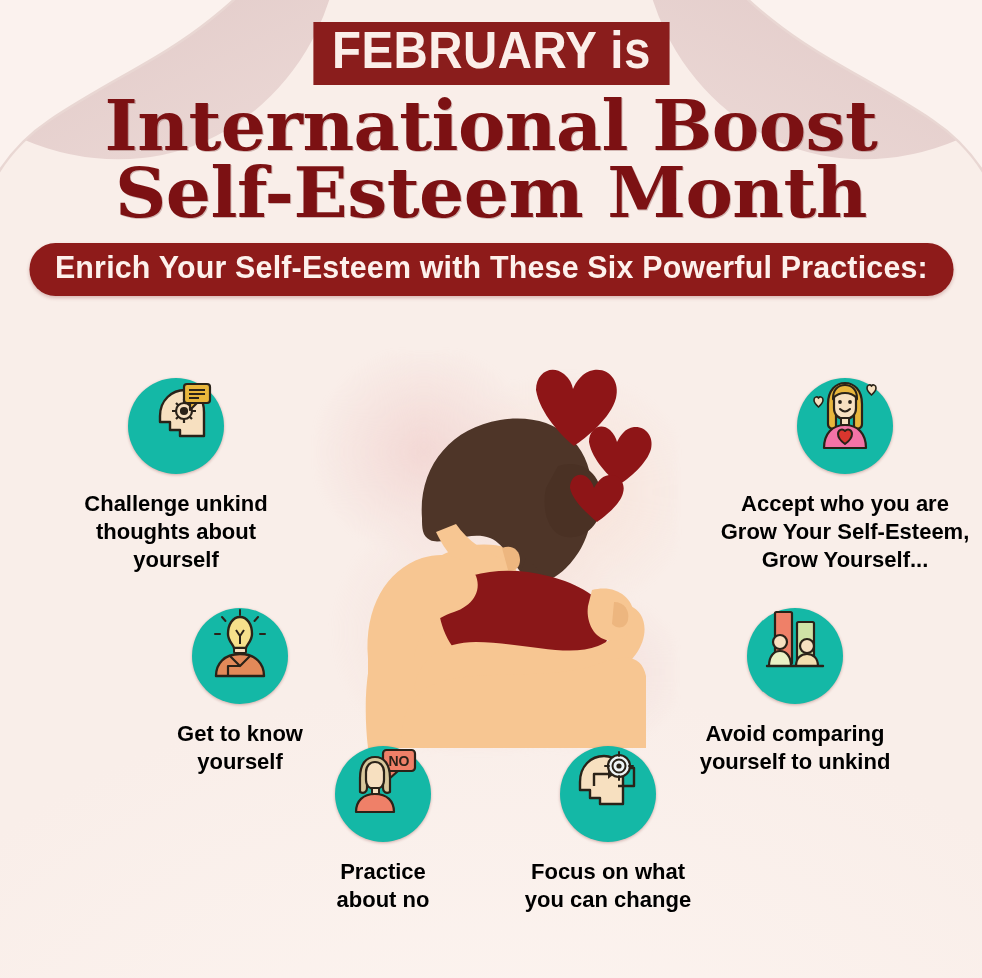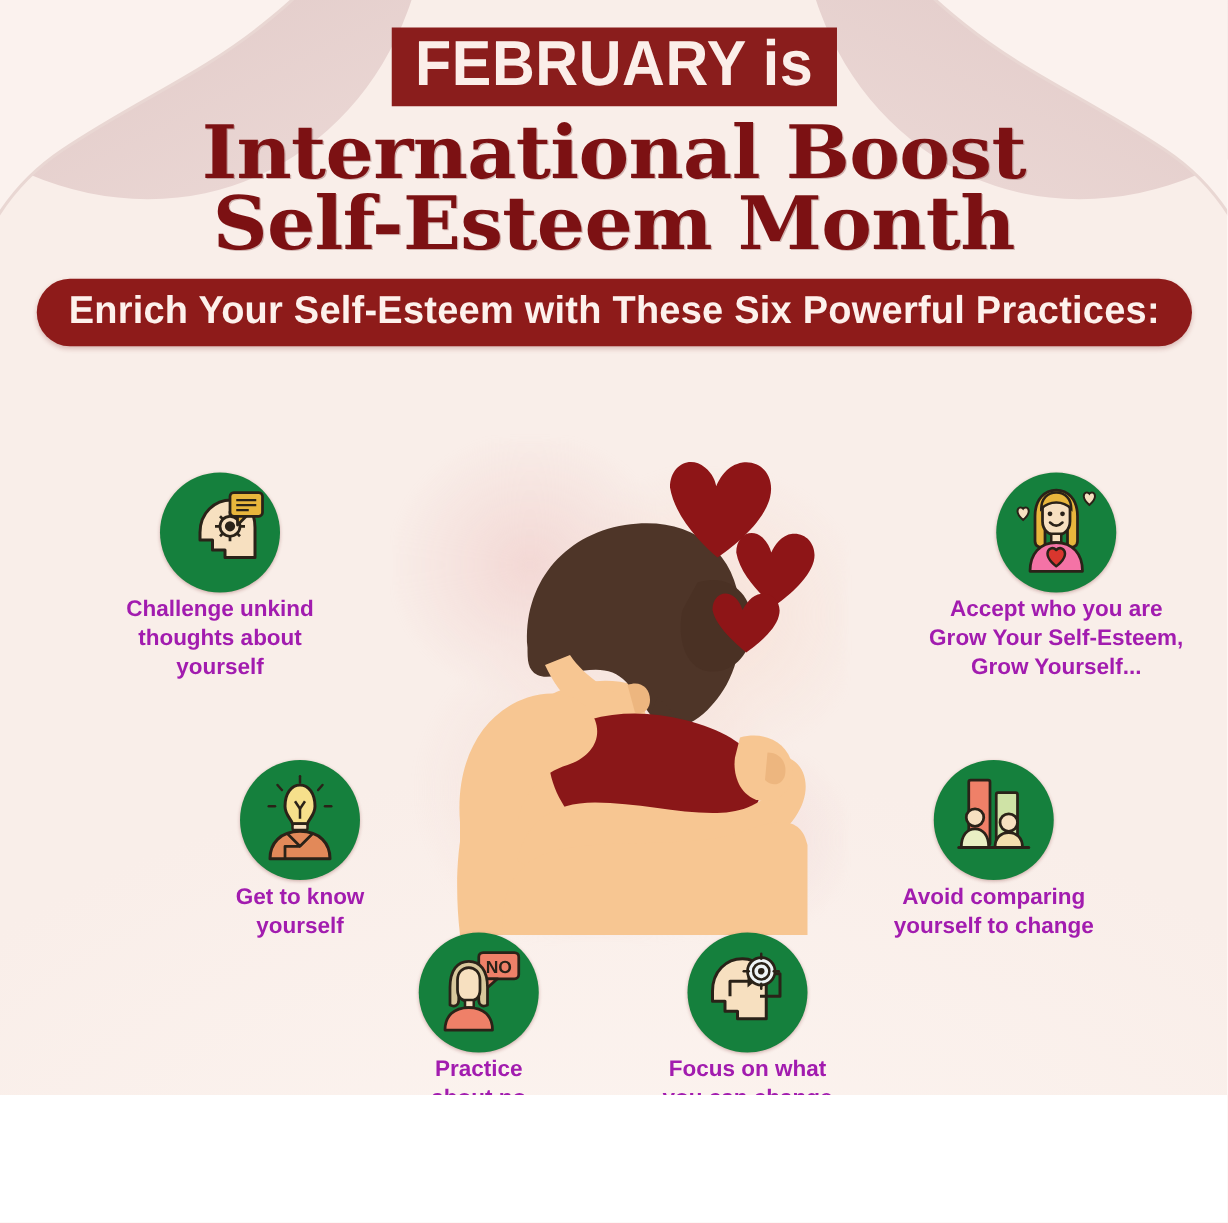--- a/index.html
+++ b/index.html
@@ -4,21 +4,21 @@
 <title>International Boost Self-Esteem Month Infographic</title>
 <style>
   html, body {
     margin: 0;
     padding: 0;
     background: #ffffff;
   }
   #poster {
     position: relative;
     width: 982px;
-    height: 876px;
+    height: 978px;
     overflow: hidden;
     background: #fbf2ee;
     font-family: "Liberation Sans", sans-serif;
   }
 
   
   .bg-base {
     position: absolute;
     inset: 0;
     background:
@@ -81,21 +81,21 @@
     font-size: 51px;
     line-height: 1.02;
     letter-spacing: .5px;
     transform: scaleX(.93);
   }
   .main-title {
     margin: 8px 0 0 0;
     color: #7c1113;
     font-family: "DejaVu Serif", "Liberation Serif", serif;
     font-weight: 700;
-    font-size: 59px;
+    font-size: 69px;
     line-height: .97;
     letter-spacing: -0.5px;
     text-shadow: 1px 1px 0 rgba(90,10,12,.25);
   }
   .main-title .line { display: block; transform: scaleX(1.03); }
 
   .practices-pill {
     display: inline-block;
     margin-top: 16px;
     padding: 9px 26px 12px 26px;
@@ -114,43 +114,43 @@
   
   .practice {
     position: absolute;
     text-align: center;
   }
   .practice .circle {
     width: 96px;
     height: 96px;
     margin: 0 auto;
     border-radius: 50%;
-    background: #15803d;
+    background: #14b8a6;
     display: flex;
-    align-items: center;
+    align-items: flex-start;
     justify-content: center;
     box-shadow: 0 1px 3px rgba(110,20,20,.3);
   }
   .practice .caption {
-    margin-top: 2px;
-    color: #a21caf;
+    margin-top: 16px;
+    color: #000000;
     font-family: "Liberation Sans", sans-serif;
     font-weight: 600;
-    font-size: 18px;
+    font-size: 22px;
     line-height: 1.28;
     white-space: pre-line;
   }
 
   
   #p1 { left: 40px;  top: 378px; width: 272px; }
   #p2 { left: 700px; top: 378px; width: 290px; }
   #p3 { left: 104px;  top: 608px; width: 272px; }
   #p4 { left: 650px; top: 608px; width: 290px; }
   #p5 { left: 268px; top: 746px; width: 230px; }
-  #p6 { left: 482px; top: 746px; width: 232px; }
+  #p6 { left: 492px; top: 746px; width: 232px; }
 
   
   .figure {
     position: absolute;
     left: 330px;
     top: 358px;
     width: 340px;
     height: 390px;
   }
   .figure svg { display: block; }
@@ -350,21 +350,21 @@
           <path d="M8,58 C8,48 13,43 19,43 C25,43 30,48 30,58 Z" fill="#e9f0c4" stroke="#2a2218" stroke-width="2.2" stroke-linejoin="round"></path>
 
           <circle cx="46" cy="38" r="7" fill="#f7e0c0" stroke="#2a2218" stroke-width="2.2"></circle>
           <path d="M35,58 C35,50 40,46 46,46 C52,46 57,50 57,58 Z" fill="#f3dfae" stroke="#2a2218" stroke-width="2.2" stroke-linejoin="round"></path>
 
           <path d="M6,58 L62,58" stroke="#2a2218" stroke-width="2.4" stroke-linecap="round"></path>
         </svg>
       </span>
     </div>
     <div class="caption">Avoid comparing
-yourself to change</div>
+yourself to unkind</div>
   </div>
 
   <div class="practice" id="p5">
     <div class="circle">
       <span>
         <svg width="70" height="68" viewBox="0 0 70 68">
 
           <g>
             <rect x="35" y="4" width="32" height="21" rx="3.5" fill="#ef8068" stroke="#2a2218" stroke-width="2.2"></rect>
             <path d="M41,25 L41,33 L50,25 Z" fill="#ef8068" stroke="#2a2218" stroke-width="2.2" stroke-linejoin="round"></path>

